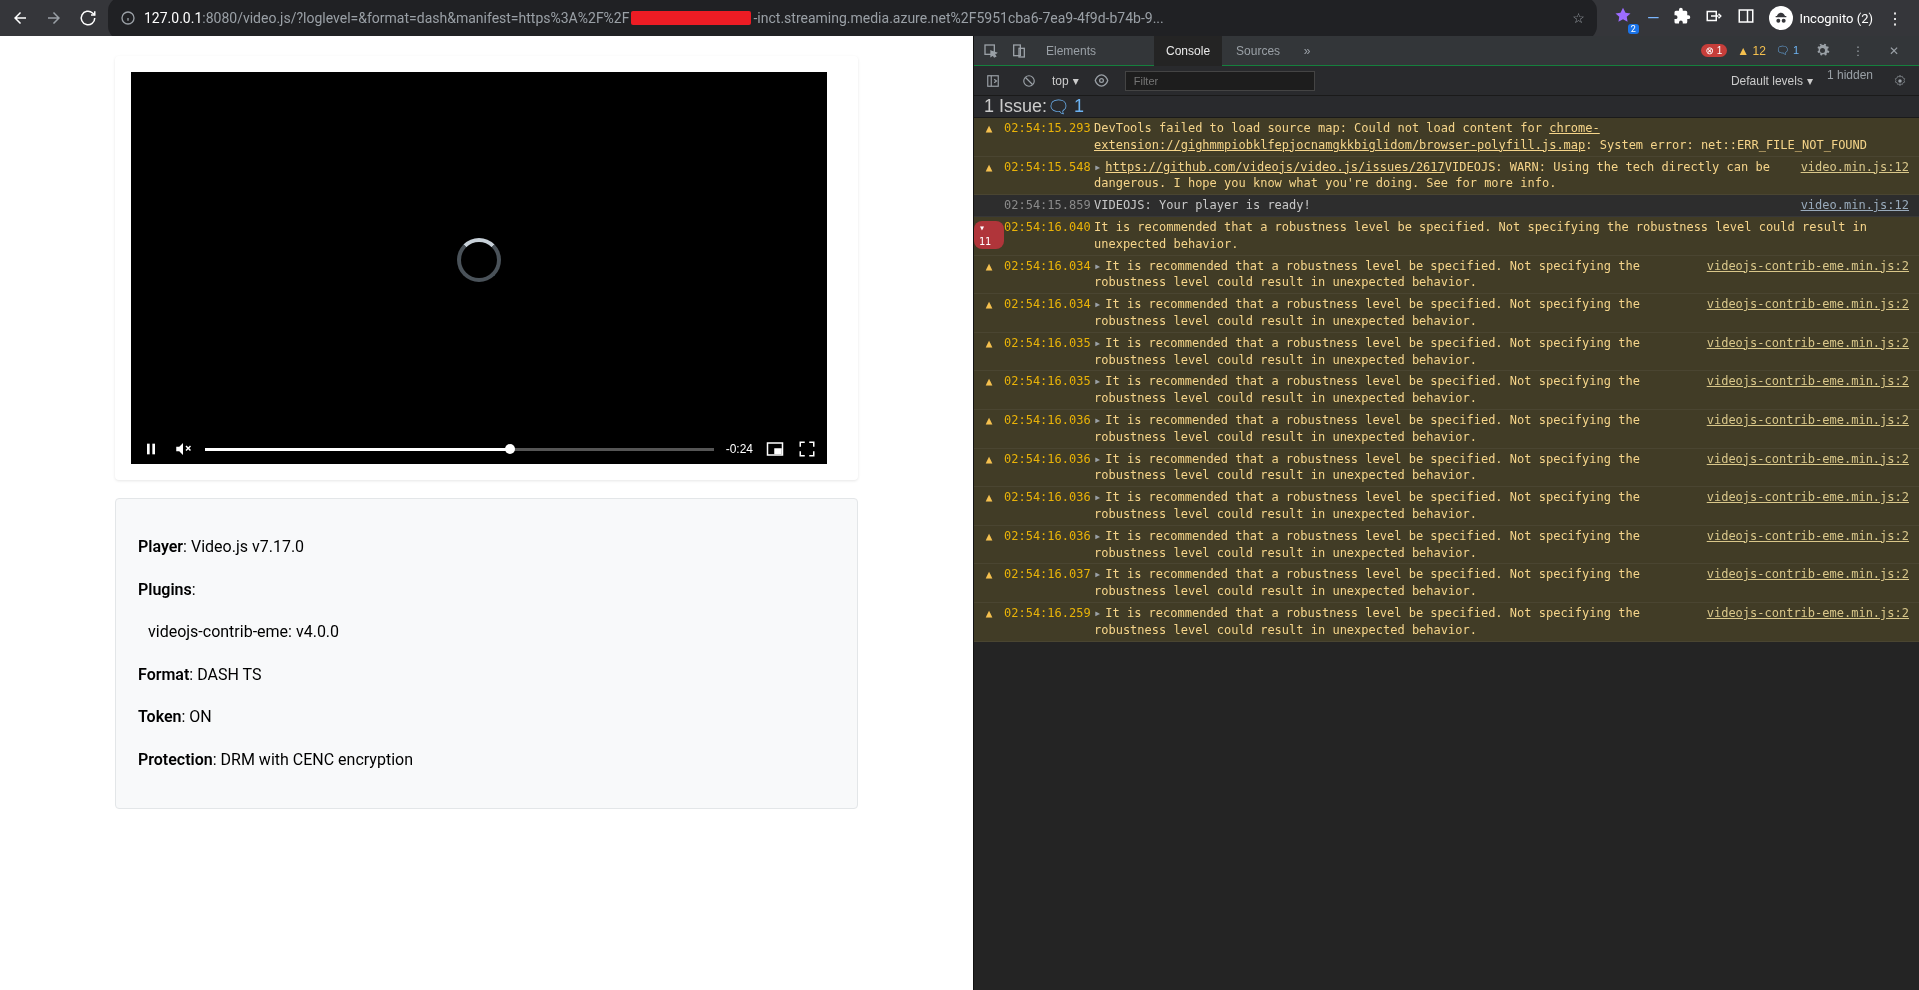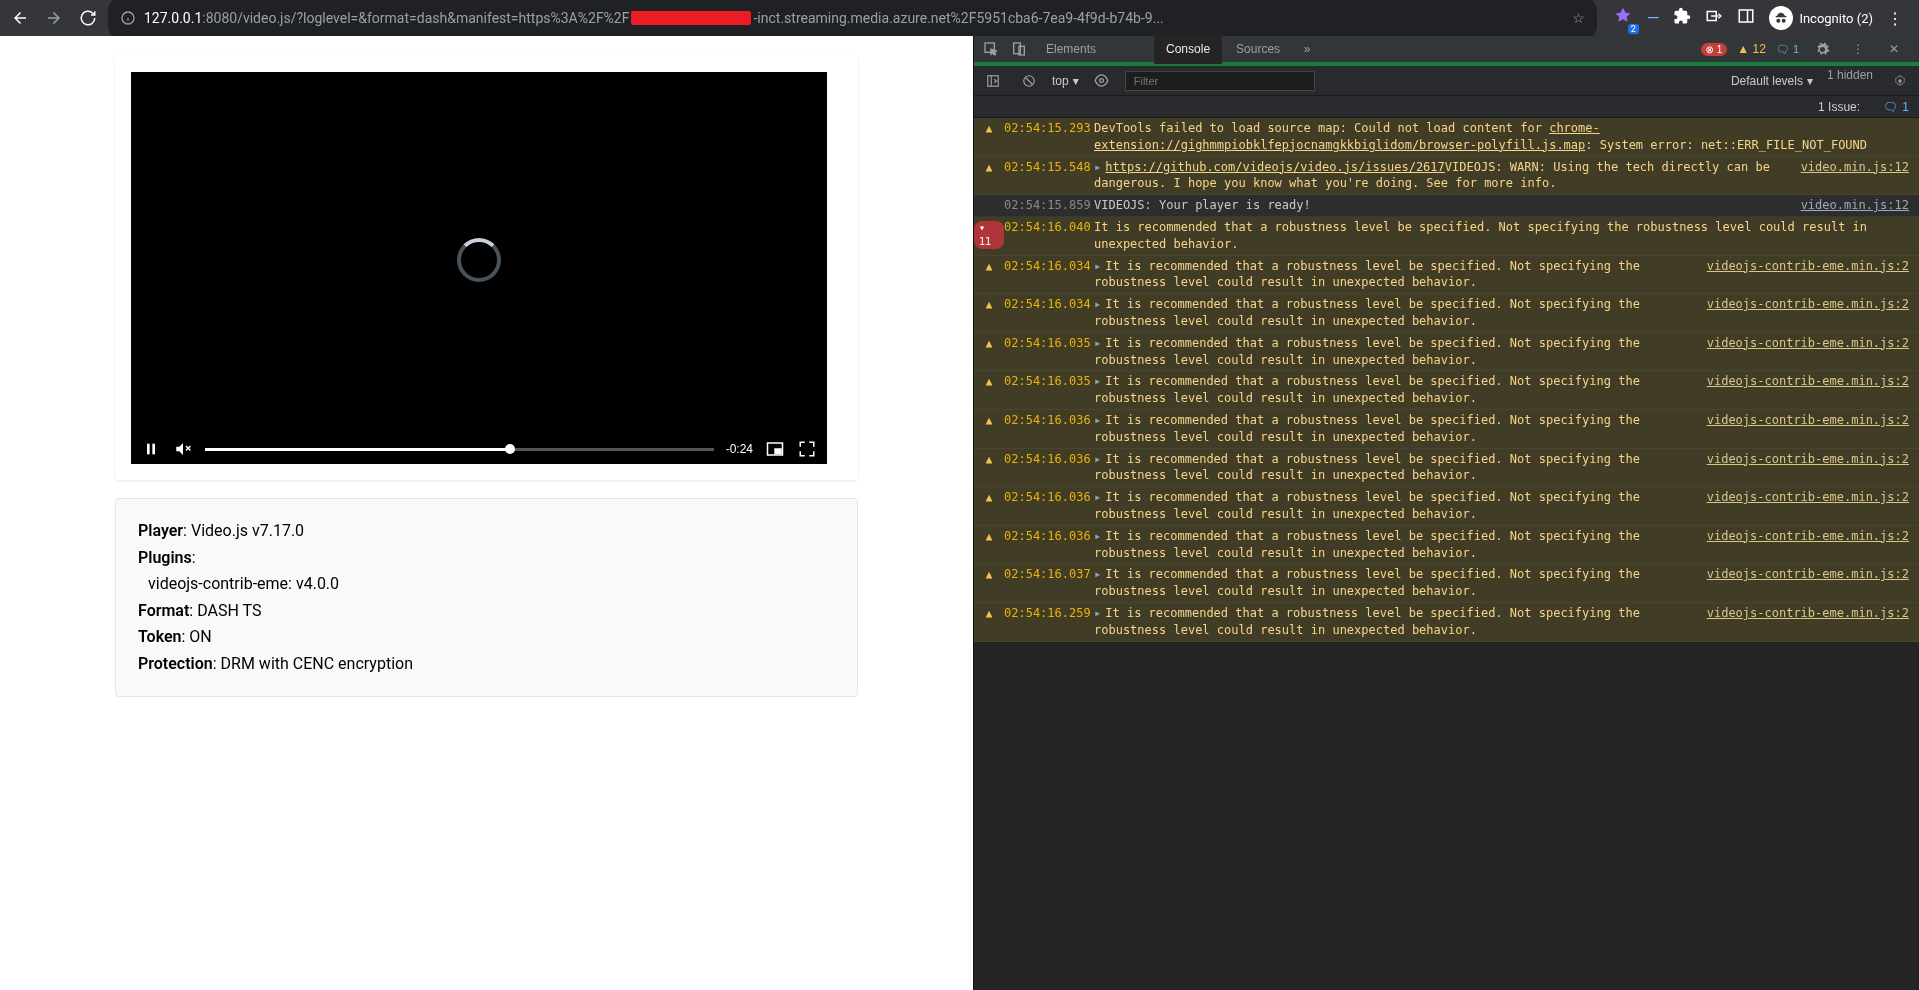--- a/index.html
+++ b/index.html
@@ -31,45 +31,45 @@
 .video-player { background: #000; width: 696px; height: 392px; position: relative; padding-left: 24px; }
 .spinner { position: absolute; left: 50%; top: 48%; transform: translate(-50%,-50%); width: 44px; height: 44px; border: 4px solid #4a5259; border-top-color: #c8d1d9; border-radius: 50%; animation: spin 1s linear infinite; }
 @keyframes spin { to { transform: translate(-50%,-50%) rotate(360deg); } }
 .controls { position: absolute; bottom: 0; left: 0; right: 0; height: 30px; background: rgba(0,0,0,.7); display: flex; align-items: center; padding: 0 10px; gap: 12px; color: #fff; }
 .ctrl-btn { display: flex; align-items: center; justify-content: center; width: 20px; height: 20px; }
 .progress { flex: 1; height: 3px; background: #555; position: relative; }
 .progress-fill { height: 100%; background: #fff; width: 60%; position: relative; }
 .progress-fill::after { content: ""; position: absolute; right: -5px; top: -3.5px; width: 10px; height: 10px; background: #fff; border-radius: 50%; }
 .time { font-size: 12px; font-family: Arial; }
 .info-card { background: #f8f9fa; border: 1px solid #e3e6e8; border-radius: 4px; padding: 18px 22px; margin-top: 18px; font-size: 16px; line-height: 1.6; }
-.info-card p { margin: 1px 0; }
+.info-card p { margin: 17px 0; }
 .info-card .indent { padding-left: 10px; }
 .info-card b { font-weight: 600; }
 .manifest-card { background: #f8f9fa; border: 1px solid #e3e6e8; border-radius: 4px; padding: 18px 22px; margin-top: 18px; }
 .manifest-card h2 { font-size: 22px; font-weight: 700; margin-bottom: 16px; }
 .manifest-card .row { display: flex; align-items: center; gap: 8px; font-size: 16px; margin-bottom: 14px; }
 .manifest-card select { font-size: 14px; padding: 2px 4px; background: #efefef; border: 1px solid #767676; }
 .manifest-url { font-size: 16px; white-space: nowrap; overflow: hidden; position: relative; }
 .redact { display: inline-block; background: #ed1c24; height: 14px; vertical-align: middle; border-radius: 2px; }
 
 
 .devtools { flex: 1; background: #242424; color: #ccc; display: flex; flex-direction: column; font-family: "Segoe UI", sans-serif; font-size: 12px; border-left: 1px solid #111; }
-.dt-tabs { height: 30px; background: #333639; display: flex; align-items: center; padding: 0 4px; gap: 2px; border-bottom: 4px solid #15803d; }
+.dt-tabs { height: 30px; background: #333639; display: flex; align-items: center; padding: 0 4px; gap: 2px; border-bottom: 1px solid #15803d; }
 .dt-icon-btn { width: 26px; height: 26px; display: flex; align-items: center; justify-content: center; color: #9aa0a6; }
 .dt-tab { padding: 0 12px; height: 30px; display: flex; align-items: center; color: #9aa0a6; font-size: 12px; }
 .dt-tab.active { background: #242424; color: #eaeaea; margin-left: 44px; }
 .dt-tabs-right { margin-left: auto; display: flex; align-items: center; gap: 10px; padding-right: 8px; }
 .badge-err { background: #c73e3a; color: #fff; font-size: 10px; padding: 1px 5px; border-radius: 8px; }
 .badge-warn { color: #f5c04e; font-size: 12px; text-align: center; }
 .badge-info { color: #6db3f2; font-size: 11px; }
 .dt-toolbar { height: 30px; background: #292a2d; display: flex; align-items: center; padding: 0 6px; gap: 10px; border-bottom: 1px solid #1a1a1a; }
 .dt-toolbar .sel { color: #ccc; display: flex; align-items: center; gap: 4px; }
 .dt-toolbar input { background: #1d1d1d; border: 1px solid #444; color: #ccc; padding: 3px 8px; font-size: 11px; width: 190px; }
 .dt-toolbar .right { margin-left: auto; display: flex; gap: 14px; color: #9aa0a6; }
-.dt-issues { height: 22px; background: #292a2d; display: flex; align-items: center; padding: 0 10px; gap: 23px; border-bottom: 1px solid #1a1a1a; font-size: 12px; color: #ccc; justify-content: flex-end; }
+.dt-issues { height: 22px; background: #292a2d; display: flex; align-items: center; padding: 0 10px; gap: 0; border-bottom: 1px solid #1a1a1a; font-size: 18px; color: #ccc; }
 .dt-issues .chip { display: flex; align-items: center; gap: 4px; color: #6db3f2; }
 .console-body { flex: 1; overflow-y: auto; font-family: Consolas, Menlo, monospace; font-size: 12px; }
 .log-row { display: flex; padding: 2px 6px 2px 0; border-bottom: 1px solid rgba(255,255,255,.05); line-height: 1.4; }
 .log-row.warn { background: #413c26; color: #f6d58a; }
 .log-row.info-row { background: #2d2d2d; color: #c8c8c8; }
 .gutter { flex: 0 0 30px; display: flex; align-items: flex-start; justify-content: center; padding-top: 1px; }
 .gutter .tri-warn { color: #f5c04e; font-size: 11px; }
 .gutter .badge-count { background: #b0353a; color: #fff; font-size: 10px; padding: 0 5px; border-radius: 8px; margin-top: 1px; }
 .ts { flex: 0 0 90px; color: #8a8a8a; }
 .log-row.warn .ts { color: #eab308; }

